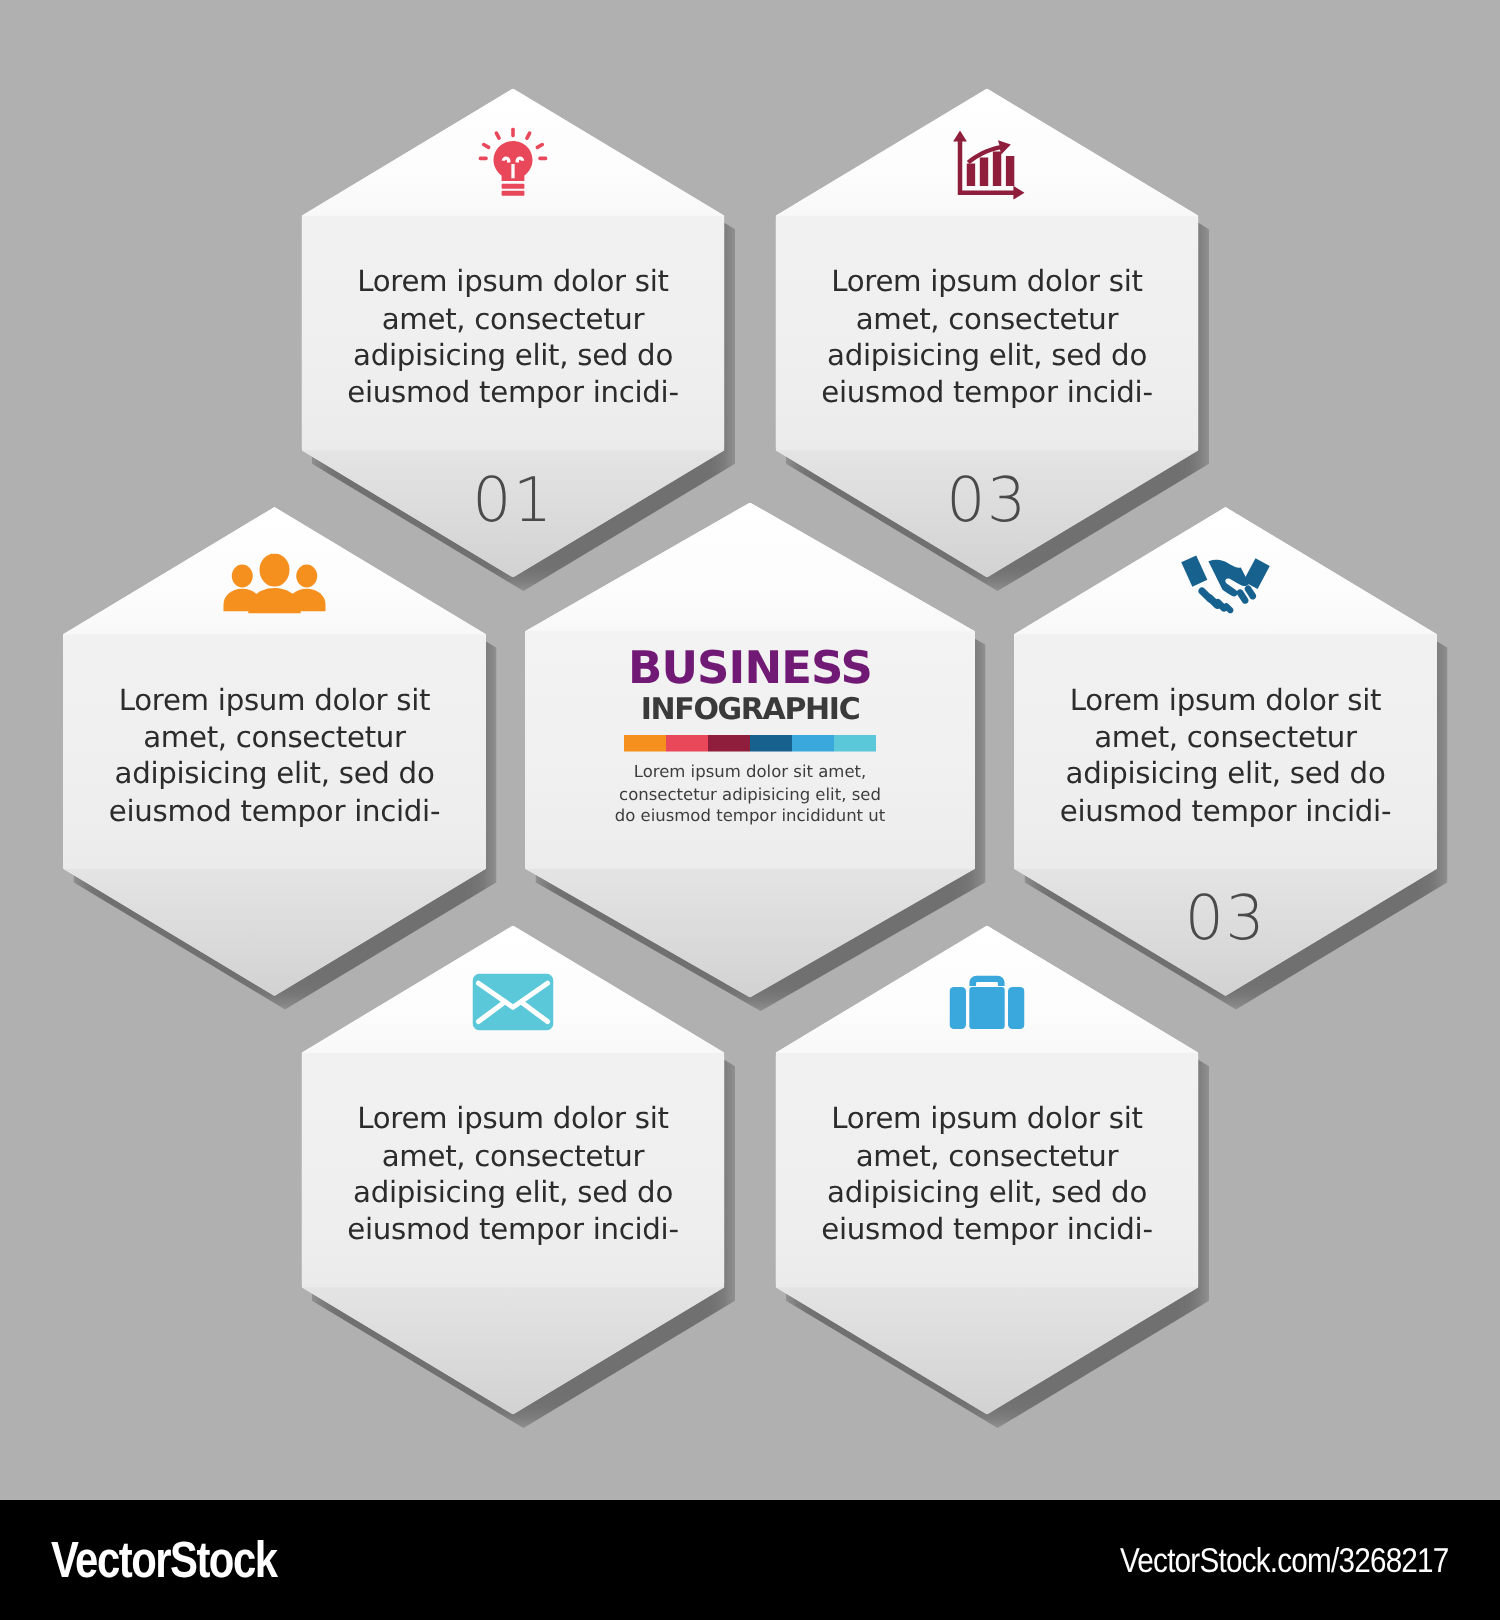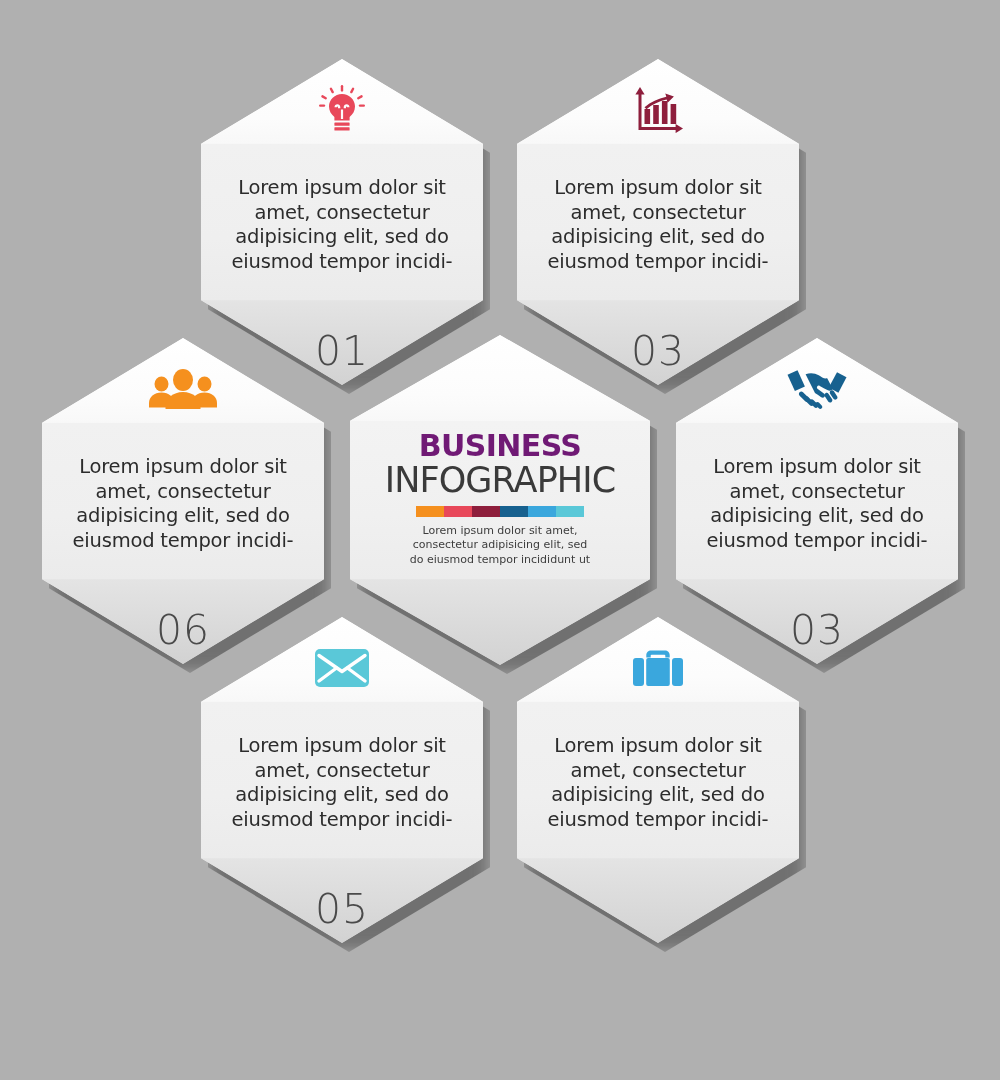--- a/index.html
+++ b/index.html
@@ -148,21 +148,20 @@
     top: 76%;
     height: 16%;
     display: flex;
     align-items: center;
     justify-content: center;
     font-size: 41px;
     font-weight: 300;
     color: #4a4a4a;
     letter-spacing: 1px;
     font-family: "DejaVu Sans", sans-serif;
-    margin-top: 18px;
   }
 
   
   .hex.center .hex-panel {
     background: linear-gradient(180deg, #f3f3f3 0%, #f0f0f0 60%, #ececec 100%);
   }
   .center-block {
     position: absolute;
     left: 6%;
     right: 6%;
@@ -176,22 +175,22 @@
   }
   .brand-line1 {
     font-size: 30px;
     font-weight: 700;
     color: #1f69ad;
     letter-spacing: -0.6px;
     line-height: 1.02;
     font-family: "DejaVu Sans", sans-serif;
   }
   .brand-line2 {
-    font-size: 35px;
-    font-weight: 400;
+    font-size: 20px;
+    font-weight: 700;
     color: #3a3a3a;
     letter-spacing: -0.9px;
     line-height: 1.05;
     font-family: "DejaVu Sans", sans-serif;
   }
   .brand-bar {
     display: flex;
     width: 168px;
     height: 11px;
     margin-top: 7px;
@@ -321,21 +320,20 @@
 
               <ellipse cx="56.5" cy="15" rx="7" ry="7.6"></ellipse>
               <path d="M56.5 23.5C63.7 23.5 69 28.1 69 34v4.5H44V34c0-5.9 5.3-10.5 12.5-10.5z"></path>
 
               <ellipse cx="35" cy="11" rx="10" ry="11"></ellipse>
               <path d="M35 23c10 0 17.5 6.4 17.5 14.6v2.4h-35v-2.4C17.5 29.4 25 23 35 23z"></path>
             </g>
           </svg>
         </div>
         <div class="hex-text">Lorem ipsum dolor sit amet, consectetur adipisicing elit, sed do eiusmod tempor incidi-</div>
-        <div class="hex-number">06</div>
       </div>
     </div>
 
     <div class="hex center" style="left:350px; top:335px;">
       <div class="hex-shadow"></div>
       <div class="hex-body">
         <div class="hex-gloss"></div>
         <div class="hex-panel"></div>
         <div class="hex-bottom"></div>
       </div>
@@ -398,21 +396,20 @@
       </div>
       <div class="hex-content">
         <div class="hex-icon">
           <svg width="54" height="38" viewBox="0 0 54 38" aria-hidden="true">
             <rect x="0" y="0" width="54" height="38" rx="5" fill="#5ac8d8"></rect>
             <path d="M4 6.5l23 16 23-16" fill="none" stroke="#ffffff" stroke-width="3.4" stroke-linecap="round" stroke-linejoin="round"></path>
             <path d="M4 32l17.5-13M50 32L32.5 19" fill="none" stroke="#ffffff" stroke-width="3.4" stroke-linecap="round"></path>
           </svg>
         </div>
         <div class="hex-text">Lorem ipsum dolor sit amet, consectetur adipisicing elit, sed do eiusmod tempor incidi-</div>
-        <div class="hex-number">05</div>
       </div>
     </div>
 
     <div class="hex" style="left:517px; top:617px;">
       <div class="hex-shadow"></div>
       <div class="hex-body">
         <div class="hex-gloss"></div>
         <div class="hex-panel"></div>
         <div class="hex-bottom"></div>
       </div>
@@ -426,14 +423,18 @@
               <rect x="39" y="11" width="11" height="28" rx="3"></rect>
             </g>
           </svg>
         </div>
         <div class="hex-text">Lorem ipsum dolor sit amet, consectetur adipisicing elit, sed do eiusmod tempor incidi-</div>
       </div>
     </div>
 
   </div>
 
+  <div id="footer" style="background: rgb(0, 0, 0);">
+    <div class="brandmark">VectorStock</div>
+    <div class="url">VectorStock.com/3268217</div>
+  </div>
 
 </div>
 
 </body></html>

